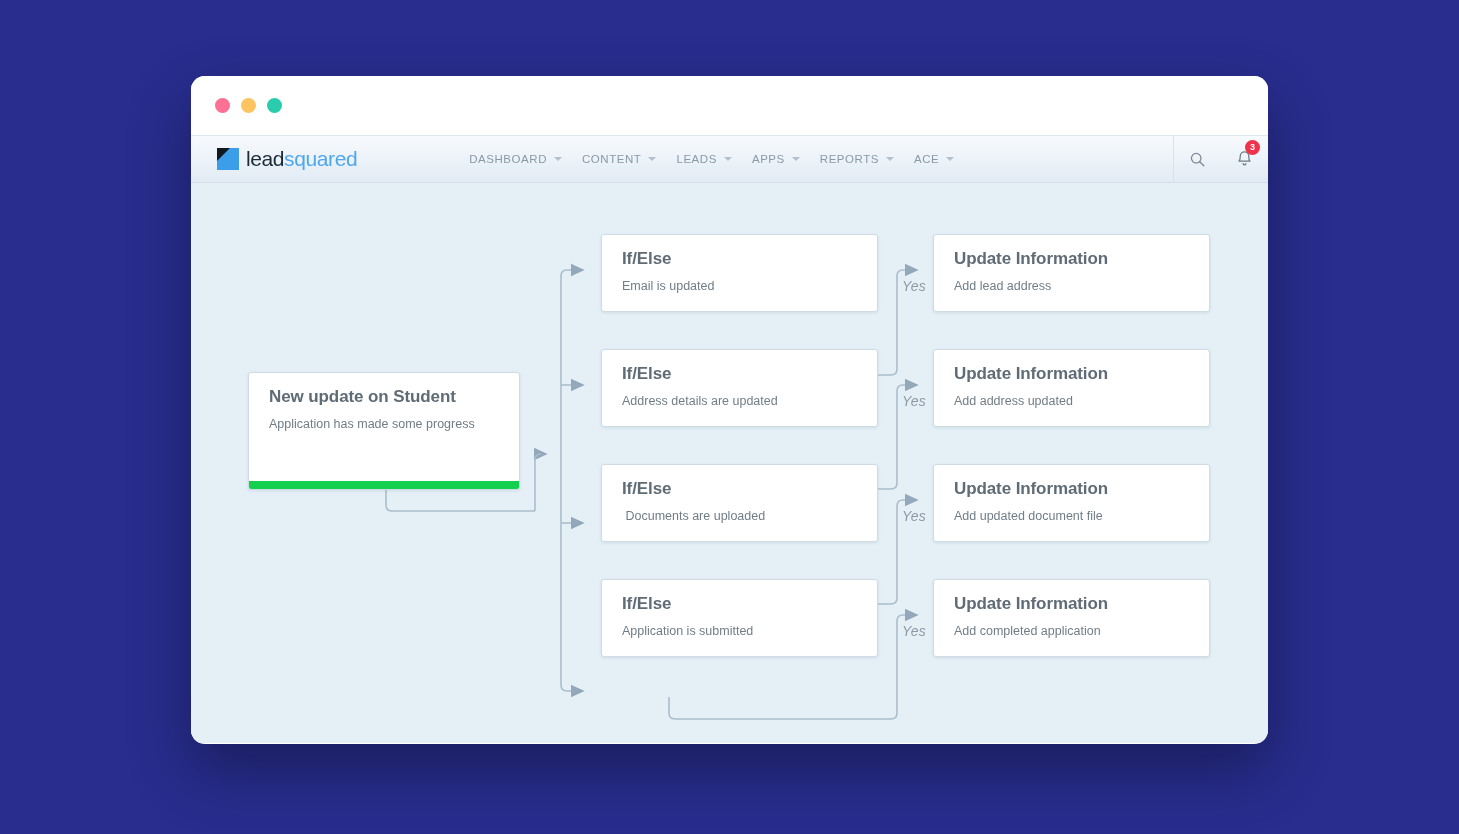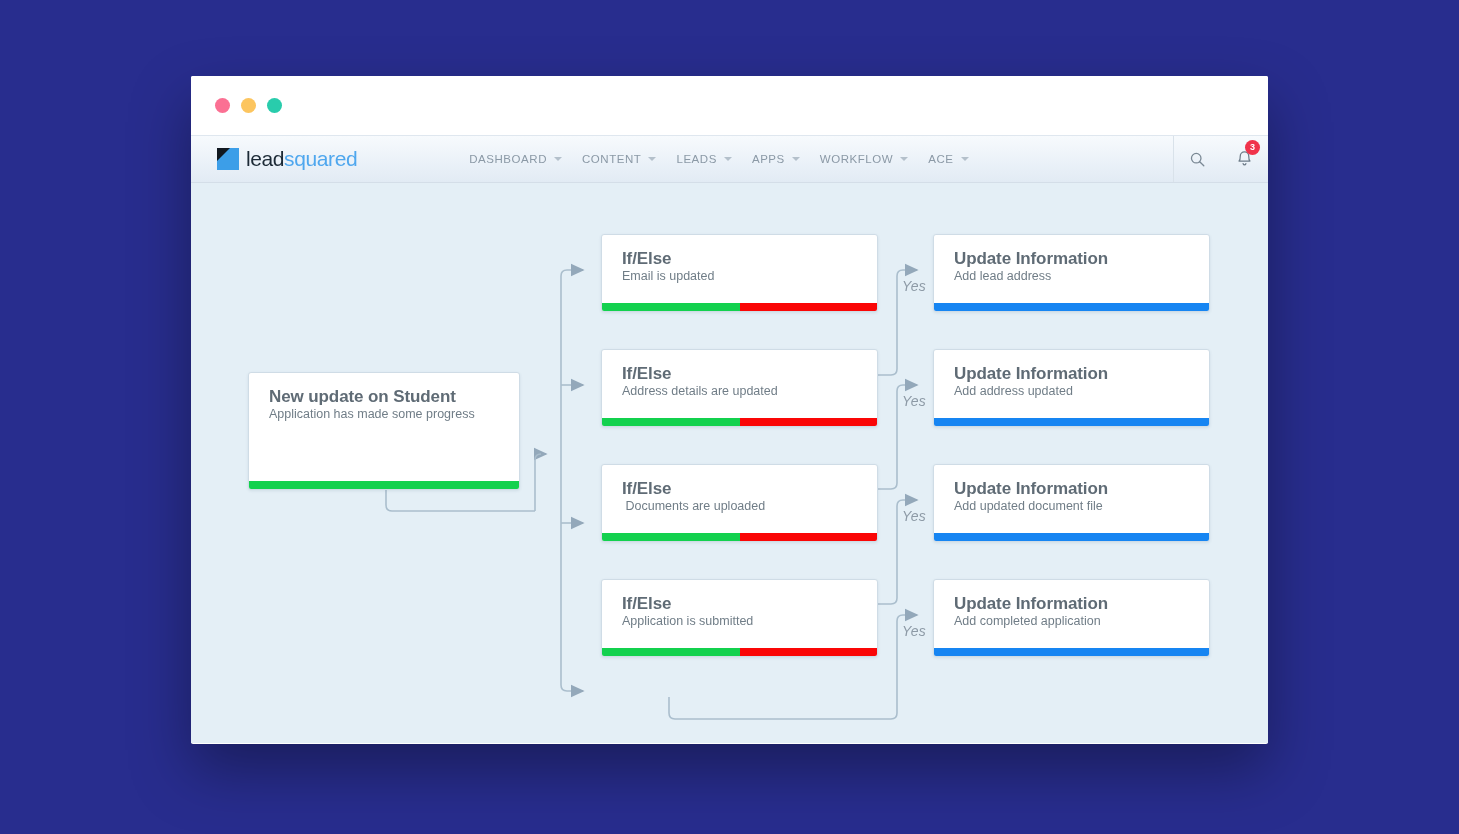--- a/index.html
+++ b/index.html
@@ -17,21 +17,21 @@
   }
 
   
   .window {
     position: absolute;
     left: 191px;
     top: 76px;
     width: 1077px;
     height: 668px;
     background: #ffffff;
-    border-radius: 2px;
+    border-radius: 14px;
     box-shadow: 0 26px 60px rgba(0,0,0,0.35);
     overflow: hidden;
   }
 
   .titlebar {
     height: 59px;
     background: #ffffff;
     display: flex;
     align-items: center;
     padding-left: 24px;
@@ -186,21 +186,21 @@
     font-size: 17px;
     font-weight: bold;
     color: #5f6b75;
     line-height: 1.2;
     letter-spacing: -0.1px;
     white-space: pre;
   }
   .node-sub {
     font-size: 12.5px;
     color: #707d87;
-    margin-top: 0;
+    margin-top: 10px;
     line-height: 1.2;
     white-space: pre;
   }
   .node-bar {
     height: 8px;
     display: flex;
     width: 100%;
   }
   .bar-green { background: #13D14E; flex: 1; }
   .bar-red   { background: #FA0606; flex: 1; }
@@ -245,21 +245,21 @@
       </div>
       <div class="nav-item">
         <span class="nav-label">LEADS</span>
         <span class="caret"></span>
       </div>
       <div class="nav-item">
         <span class="nav-label">APPS</span>
         <span class="caret"></span>
       </div>
       <div class="nav-item">
-        <span class="nav-label">WORKFLOW</span>
+        <span class="nav-label">REPORTS</span>
         <span class="caret"></span>
       </div>
       <div class="nav-item">
         <span class="nav-label">ACE</span>
         <span class="caret"></span>
       </div>
     </nav>
 
     <div class="appbar-right">
 

